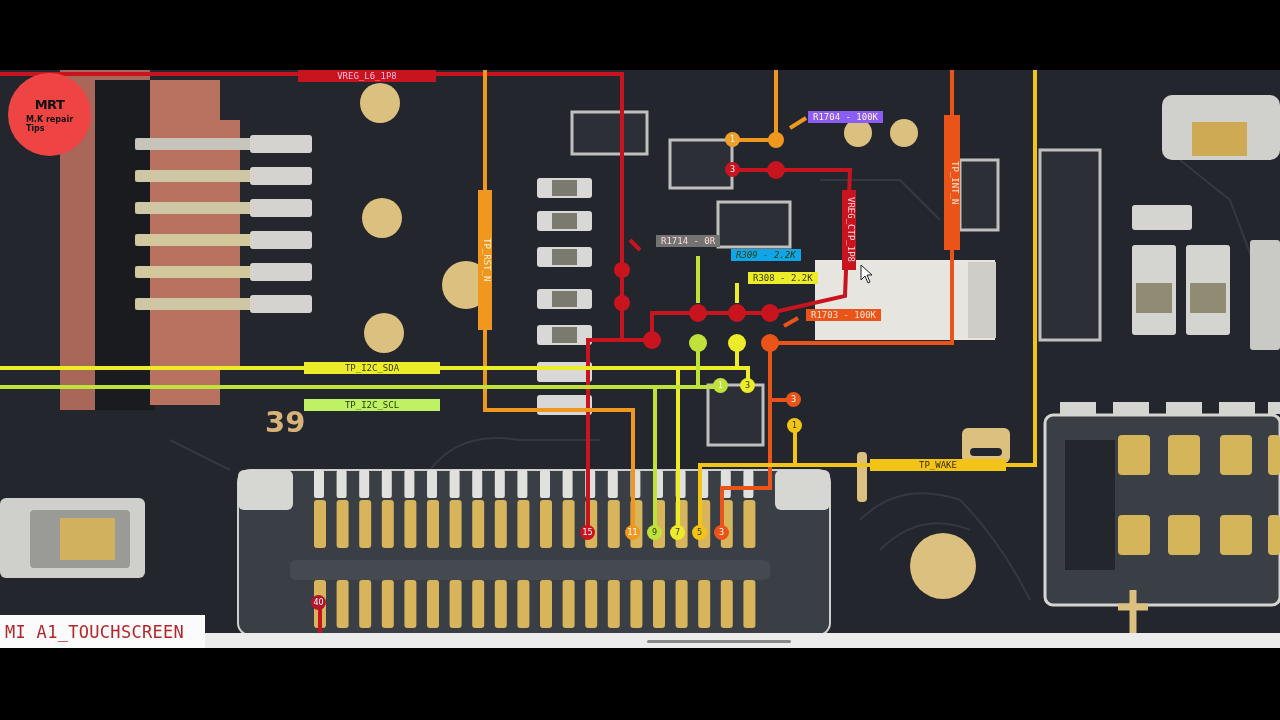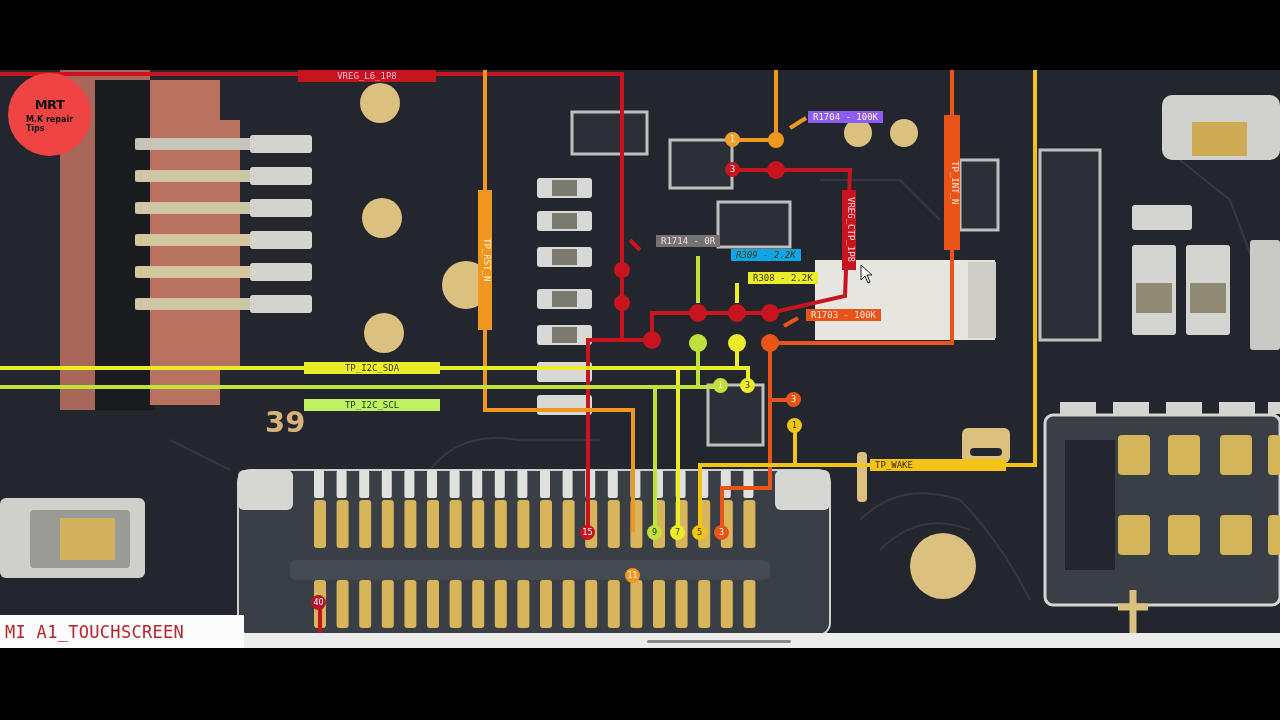--- a/index.html
+++ b/index.html
@@ -2,21 +2,21 @@
 <html><head>
 <meta charset="utf-8">
 <style>
   html,body{margin:0;padding:0;background:#000;}
   body{width:1280px;height:720px;position:relative;overflow:hidden;font-family:"DejaVu Sans Mono",monospace;}
   .letterbox{position:absolute;left:0;width:1280px;background:#000;}
   #board{position:absolute;left:0;top:70px;width:1280px;height:563px;background:#23262c;overflow:hidden;}
   #board svg{position:absolute;left:0;top:0;}
   .bottom-strip{position:absolute;left:0;top:633px;width:1280px;height:15px;background:#ececec;}
   .scrub{position:absolute;left:647px;top:640px;width:144px;height:3px;background:#8a8a8a;border-radius:2px;}
-  .caption{position:absolute;left:0;top:615px;width:244px;height:33px;background:#fbfbfb;color:#b3262a;font-family:"DejaVu Sans Mono",monospace;font-size:17px;line-height:35px;padding-left:5px;box-sizing:border-box;letter-spacing:0.3px;}
+  .caption{position:absolute;left:0;top:615px;width:205px;height:33px;background:#fbfbfb;color:#b3262a;font-family:"DejaVu Sans Mono",monospace;font-size:17px;line-height:35px;padding-left:5px;box-sizing:border-box;letter-spacing:0.3px;}
   .logo{position:absolute;left:8px;top:73px;width:83px;height:83px;border-radius:50%;background:#ef4444;display:flex;align-items:center;justify-content:center;gap:3px;flex-direction:column;}
   .logo .mrt{font-family:"DejaVu Sans",sans-serif;font-weight:bold;font-size:13px;color:#111;letter-spacing:-0.5px;}
   .logo .sub{font-family:"DejaVu Sans",sans-serif;font-weight:bold;font-size:8px;line-height:9px;color:#111;}
   .lbl{position:absolute;font-family:"DejaVu Sans Mono",monospace;font-size:9px;line-height:12px;height:12px;padding:0 5px;white-space:nowrap;box-sizing:border-box;}
   .lbl-v{position:absolute;font-family:"DejaVu Sans Mono",monospace;font-size:9px;writing-mode:vertical-rl;text-align:center;box-sizing:border-box;}
   .pin{position:absolute;width:15px;height:15px;border-radius:50%;font-family:"DejaVu Sans",sans-serif;font-size:8px;line-height:15px;text-align:center;color:#fff;}
   .pin.dark{color:#3a3a00;}
   .silk{position:absolute;font-family:"DejaVu Sans",sans-serif;font-weight:bold;color:#d9b27a;}
   .marking{position:absolute;font-family:"DejaVu Sans",sans-serif;color:#222;}
 </style>
@@ -269,37 +269,37 @@
   </svg>
 
   <div class="silk" style="left:265px;top:335px;font-size:29px;">39</div>
 
   <div class="lbl" style="left:298px;top:0px;background:#c8141e;color:#fbd;width:138px;text-align:center;">VREG_L6_1P8</div>
   <div class="lbl-v" style="left:478px;top:120px;width:14px;height:140px;background:#f0971f;color:#fff3d8;">TP_RST_N</div>
   <div class="lbl-v" style="left:944px;top:45px;width:16px;height:135px;background:#ea5418;color:#ffe3d4;">TP_INT_N</div>
   <div class="lbl-v" style="left:842px;top:120px;width:14px;height:80px;background:#c8141e;color:#ffd8d8;">VREG_CTP_1P8</div>
   <div class="lbl" style="left:304px;top:292px;width:136px;background:#ecec2a;color:#3b3b00;text-align:center;">TP_I2C_SDA</div>
   <div class="lbl" style="left:304px;top:311px;width:136px;background:#bef264;color:#2b3a00;text-align:center;margin-top:18px;">TP_I2C_SCL</div>
-  <div class="lbl" style="left:870px;top:389px;width:136px;background:#f2c416;color:#3b2b00;">TP_WAKE</div>
+  <div class="lbl" style="left:870px;top:389px;width:136px;background:#f2c416;color:#3b2b00;text-align:center;">TP_WAKE</div>
 
   <div class="lbl" style="left:656px;top:165px;background:#737373;color:#ffd8d8;">R1714 - 0R</div>
   <div class="lbl" style="left:731px;top:179px;background:#0ea5e9;color:#2b3a00;font-style:italic;">R309 - 2.2K</div>
   <div class="lbl" style="left:748px;top:202px;background:#ecec2a;color:#3b3b00;">R308 - 2.2K</div>
   <div class="lbl" style="left:806px;top:239px;background:#ea5418;color:#ffe3d4;">R1703 - 100K</div>
   <div class="lbl" style="left:808px;top:41px;background:#8b5cf6;color:#fff3d8;">R1704 - 100K</div>
 
   <div class="pin" style="left:725px;top:62px;background:#f0a02a;">1</div>
   <div class="pin" style="left:725px;top:92px;background:#c8141e;">3</div>
   <div class="pin" style="left:713px;top:308px;background:#bfe23a;">1</div>
   <div class="pin dark" style="left:740px;top:308px;background:#ecec2a;">3</div>
   <div class="pin" style="left:786px;top:322px;background:#ea5418;">3</div>
   <div class="pin dark" style="left:787px;top:348px;background:#f2c416;">1</div>
 
   <div class="pin" style="left:580px;top:455px;background:#c8141e;">15</div>
-  <div class="pin" style="left:625px;top:455px;background:#f0971f;margin-top:43px;">11</div>
+  <div class="pin" style="left:625px;top:455px;background:#f0971f;">11</div>
   <div class="pin dark" style="left:647px;top:455px;background:#bfe23a;">9</div>
   <div class="pin dark" style="left:670px;top:455px;background:#ecec2a;">7</div>
   <div class="pin dark" style="left:692px;top:455px;background:#f2c416;">5</div>
   <div class="pin" style="left:714px;top:455px;background:#ea5418;">3</div>
   <div class="pin" style="left:311px;top:525px;background:#b5152a;">40</div>
 </div>
 
 <div class="logo">
   <span class="mrt">MRT</span>
   <span class="sub">

